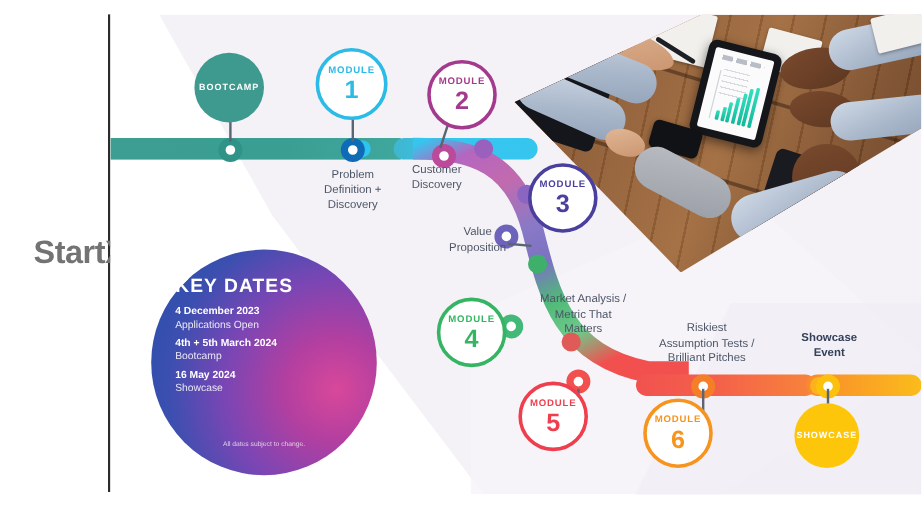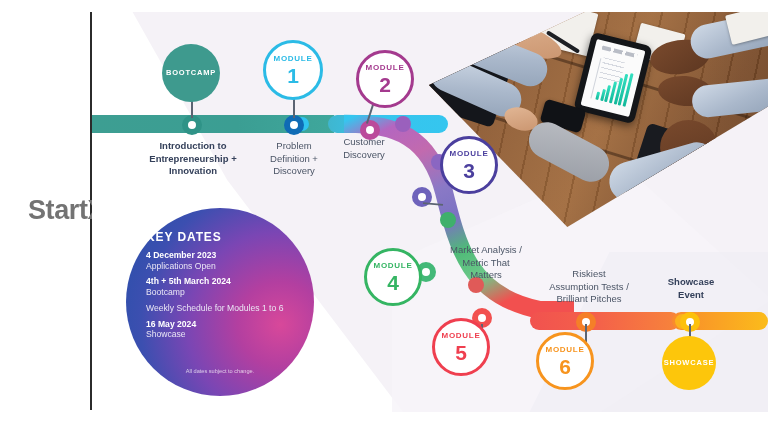--- a/index.html
+++ b/index.html
@@ -94,21 +94,21 @@
 
   
   .cap{position:absolute;text-align:center;font-size:9.5px;line-height:1.32;color:#4b5566;}
   .cap.b{font-weight:700;color:#34405a;}
 
   
   .kd{position:absolute;left:34px;top:196px;width:188px;height:188px;border-radius:50%;
       background:radial-gradient(circle at 82% 62%, #d8489a 0%, #b33fa0 22%, #7a46b4 48%, #3c4fb0 72%, #2250a8 100%);
       color:#ffffff;}
   .kd-inner{position:absolute;left:20px;top:22px;right:18px;}
-  .kd h4{margin:0 0 6px 0;font-size:12px;font-weight:700;letter-spacing:.9px;}
+  .kd h4{margin:0 0 6px 0;font-size:16px;font-weight:700;letter-spacing:.9px;}
   .kd .d{font-size:8.6px;font-weight:700;line-height:1.25;}
   .kd .s{font-size:8.6px;font-weight:400;line-height:1.25;margin-bottom:5px;color:#eae6f5;}
   .kd .foot{position:absolute;left:0;right:0;top:160px;text-align:center;font-size:5.6px;
             color:rgba(255,255,255,.72);}
 </style>
 </head>
 <body>
 
 <div id="stage">
 
@@ -247,28 +247,27 @@
 
     <div class="bub" style="left:444px;top:320px;width:58px;height:58px;border-color:#f7941e;color:#f7941e;">
       <div class="m">MODULE</div>
       <div class="n">6</div>
     </div>
 
     <div class="bub solid" style="left:570px;top:324px;width:54px;height:54px;background:#fdc60b;">
       <div class="m">SHOWCASE</div>
     </div>
 
-    <div class="cap b" style="left:28px;top:128px;width:146px;white-space:pre-line;">Introduction to
-Entrepreneurship +
-Innovation</div>
     <div class="cap" style="left:160px;top:128px;width:84px;white-space:pre-line;">Problem
 Definition +
 Discovery</div>
     <div class="cap" style="left:228px;top:124px;width:88px;white-space:pre-line;">Customer
 Discovery</div>
+    <div class="cap" style="left:264px;top:176px;width:84px;white-space:pre-line;">Value
+Proposition</div>
     <div class="cap" style="left:342px;top:232px;width:104px;white-space:pre-line;">Market Analysis /
 Metric That
 Matters</div>
     <div class="cap" style="left:440px;top:256px;width:114px;white-space:pre-line;">Riskiest
 Assumption Tests /
 Brilliant Pitches</div>
     <div class="cap b" style="left:558px;top:264px;width:82px;white-space:pre-line;">Showcase
 Event</div>
 
     <div class="kd">
@@ -278,23 +277,20 @@
           <div class="d">4 December 2023</div>
           <div class="s">Applications Open</div>
         </div>
         <div>
         </div>
         <div>
           <div class="d">4th + 5th March 2024</div>
           <div class="s">Bootcamp</div>
         </div>
         <div>
-          <div class="s">Weekly Schedule for Modules 1 to 6</div>
-        </div>
-        <div>
           <div class="d">16 May 2024</div>
           <div class="s">Showcase</div>
         </div>
       </div>
       <div class="foot">All dates subject to change.</div>
     </div>
 
   </div>
 </div>
 

